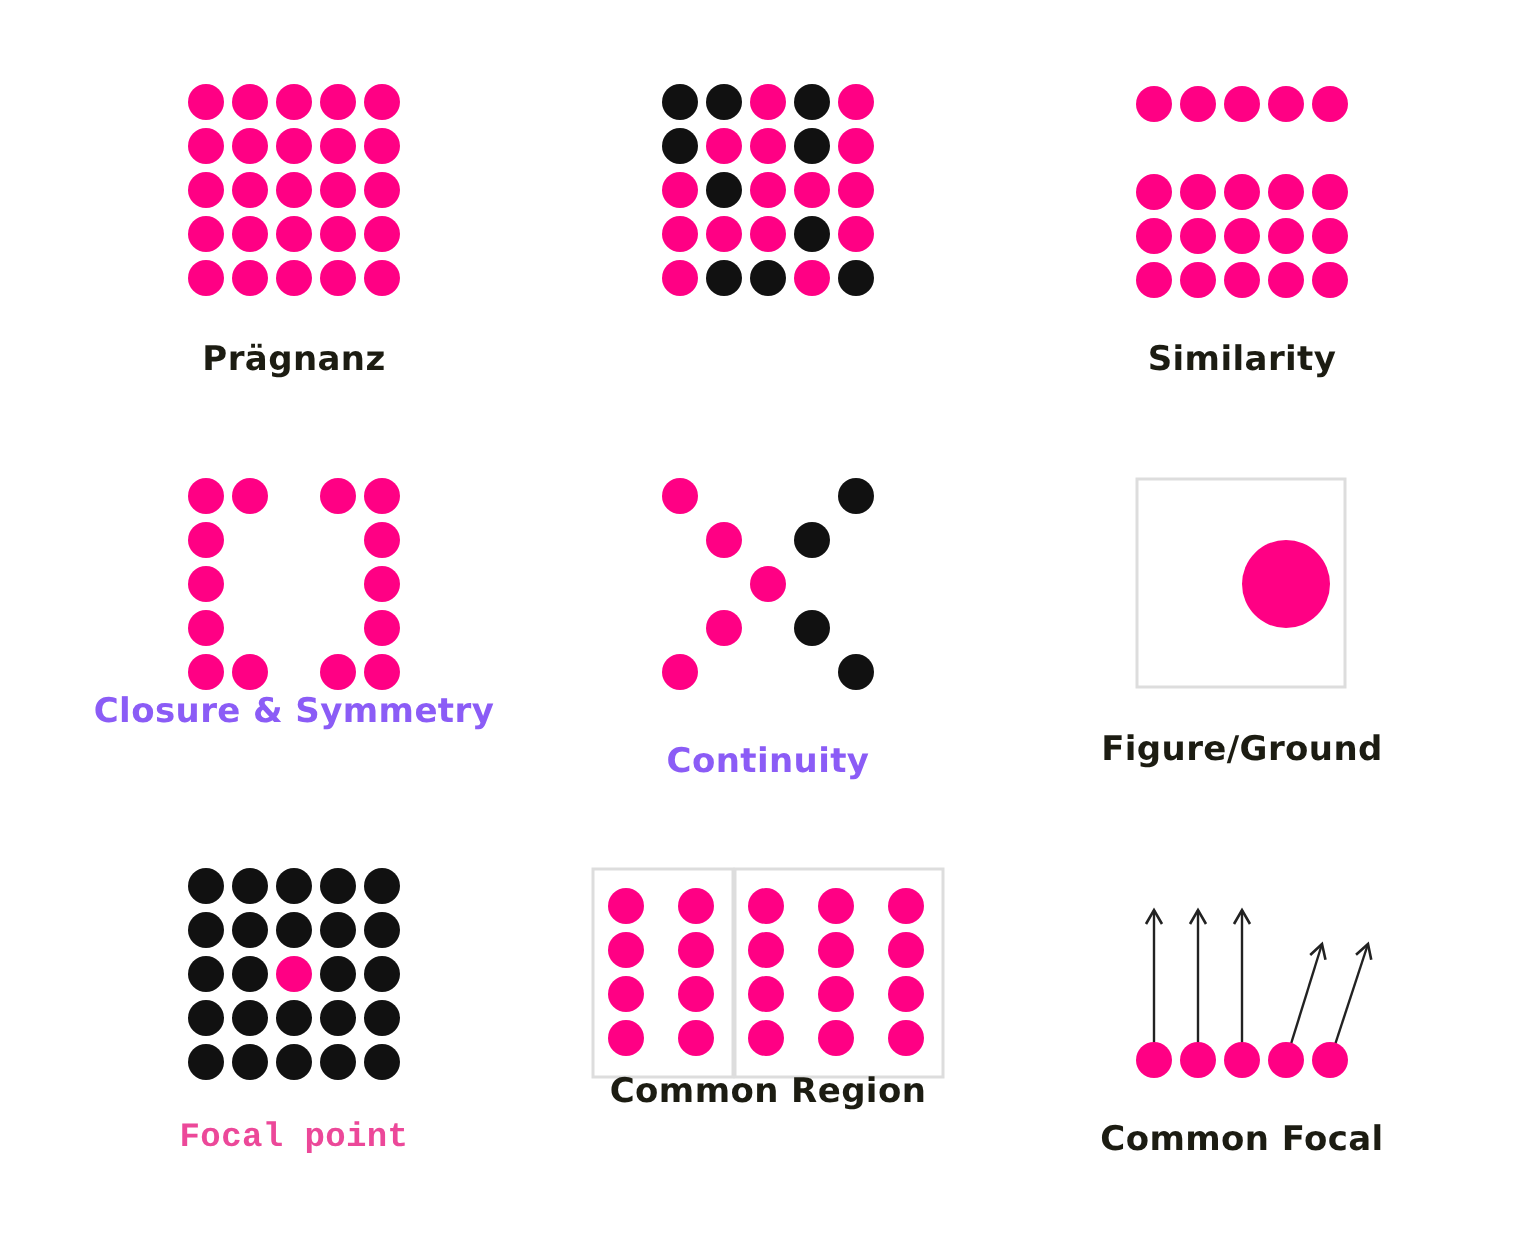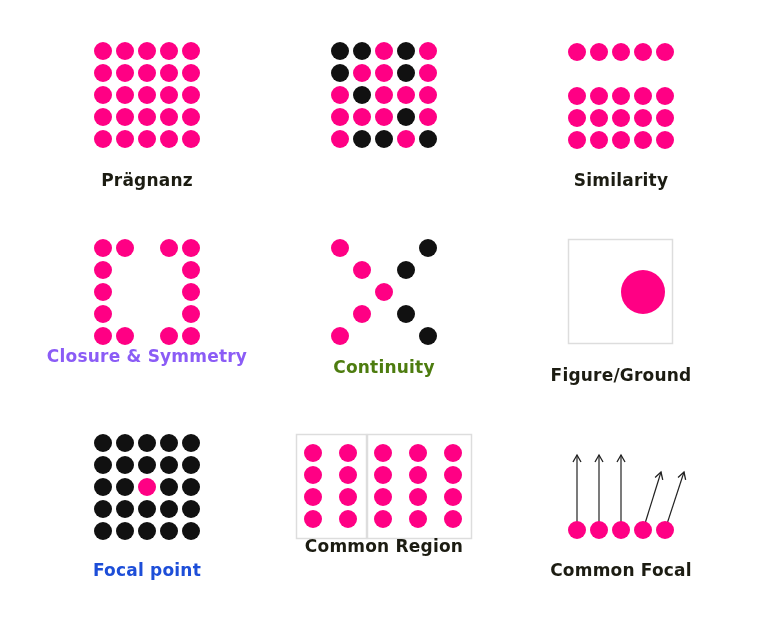--- a/index.html
+++ b/index.html
@@ -188,18 +188,18 @@
         <circle cx="599" cy="530" r="9" fill="#ff0084"></circle>
         <circle cx="621" cy="530" r="9" fill="#ff0084"></circle>
         <circle cx="643" cy="530" r="9" fill="#ff0084"></circle>
         <circle cx="665" cy="530" r="9" fill="#ff0084"></circle>
       </g>
     </svg>
 
   <div class="label" style="left: 27px; top: 170px; color: rgb(28, 28, 18);">Prägnanz</div>
   <div class="label" style="left: 501px; top: 170px; color: rgb(28, 28, 18);">Similarity</div>
   <div class="label" style="left: 27px; top: 346px; color: #8b5cf6;">Closure &amp; Symmetry</div>
-  <div class="label" style="left: 264px; top: 357px; color: #4d7c0f;">Continuity</div>
+  <div class="label" style="left: 264px; top: 371px; color: #8b5cf6;">Continuity</div>
   <div class="label" style="left: 501px; top: 365px; color: rgb(28, 28, 18);">Figure/Ground</div>
-  <div class="label" style="left: 27px; top: 560px; color: #1d4ed8;">Focal point</div>
+  <div class="label" style="left: 27px; top: 560px; color: #ec4899; font-family: Liberation Mono, monospace;">Focal point</div>
   <div class="label" style="left: 264px; top: 536px; color: rgb(28, 28, 18);">Common Region</div>
   <div class="label" style="left: 501px; top: 560px; color: rgb(28, 28, 18);">Common Focal</div>
 </div>
 
 </body></html>

